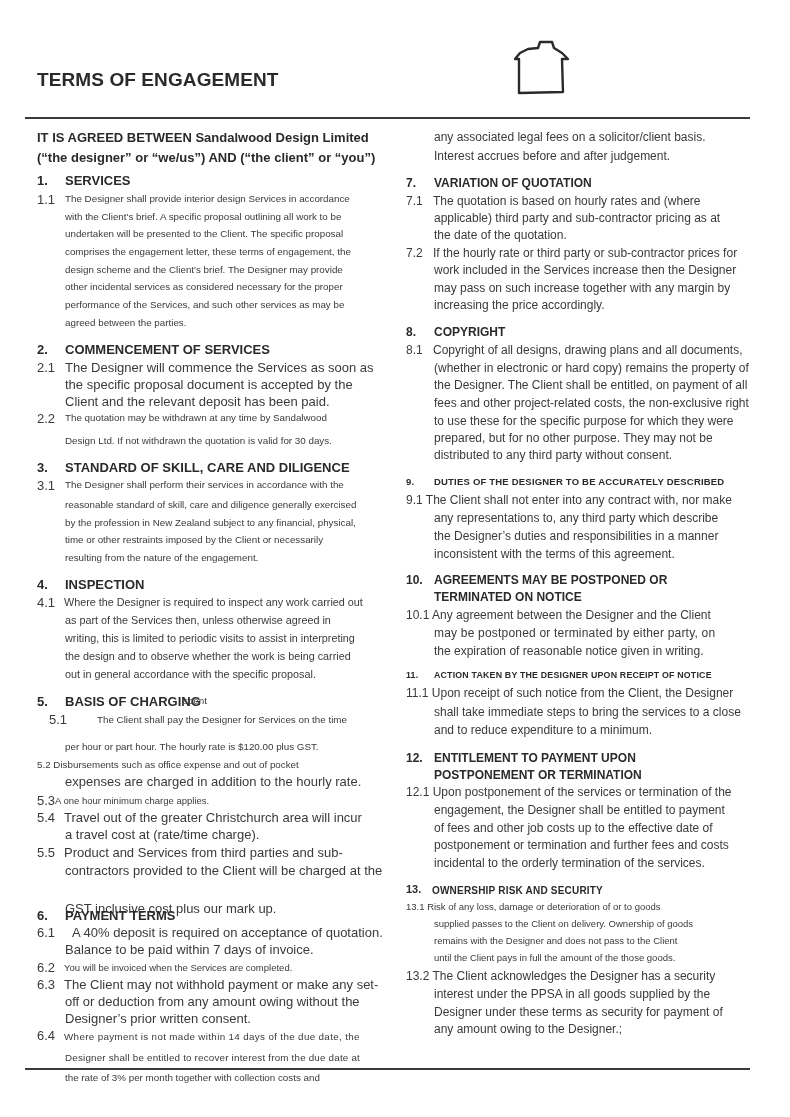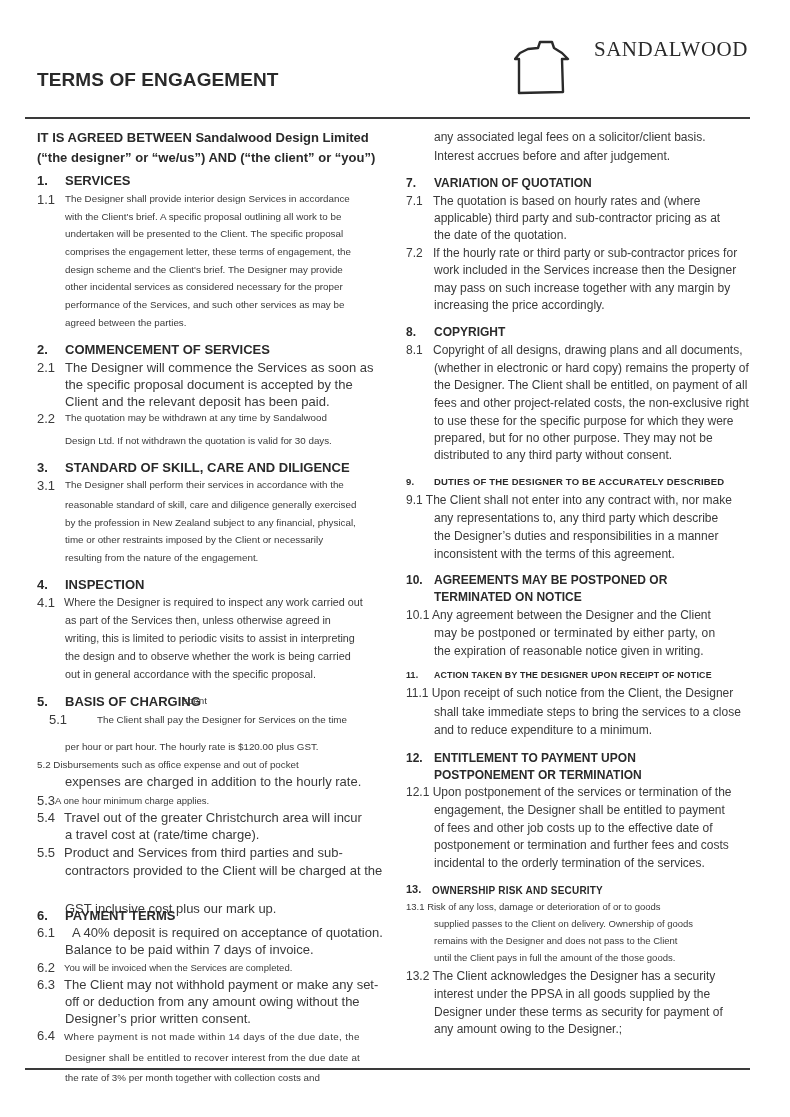--- a/index.html
+++ b/index.html
@@ -30,21 +30,20 @@
 <body>
 
 <div class="page">
 
   <div class="title">TERMS OF ENGAGEMENT</div>
 
   <div class="logo">
     <svg width="60" height="58" viewBox="0 0 60 58">
       <path d="M6 16 L14 12 L24 11 L26 5 L38 5 L40 11 L48 16 L54 22 L48 22 L49 55 L5 56 L5 22 L1 22 Z" fill="none" stroke="#2a2a2a" stroke-width="2.4" stroke-linejoin="round"></path>
     </svg>
-    <div class="brand1">SANDALWOOD</div>
   </div>
 
   <div class="rule-top"></div>
 
   <div>
     <div class="ln intro" style="left:37px;top:131px;">IT IS AGREED BETWEEN Sandalwood Design Limited</div>
     <div class="ln intro" style="left:37px;top:151px;">(“the designer” or “we/us”) AND (“the client” or “you”)</div>
 
     <div>
       <div class="ln h" style="left:37px;top:174px;">1.</div>

